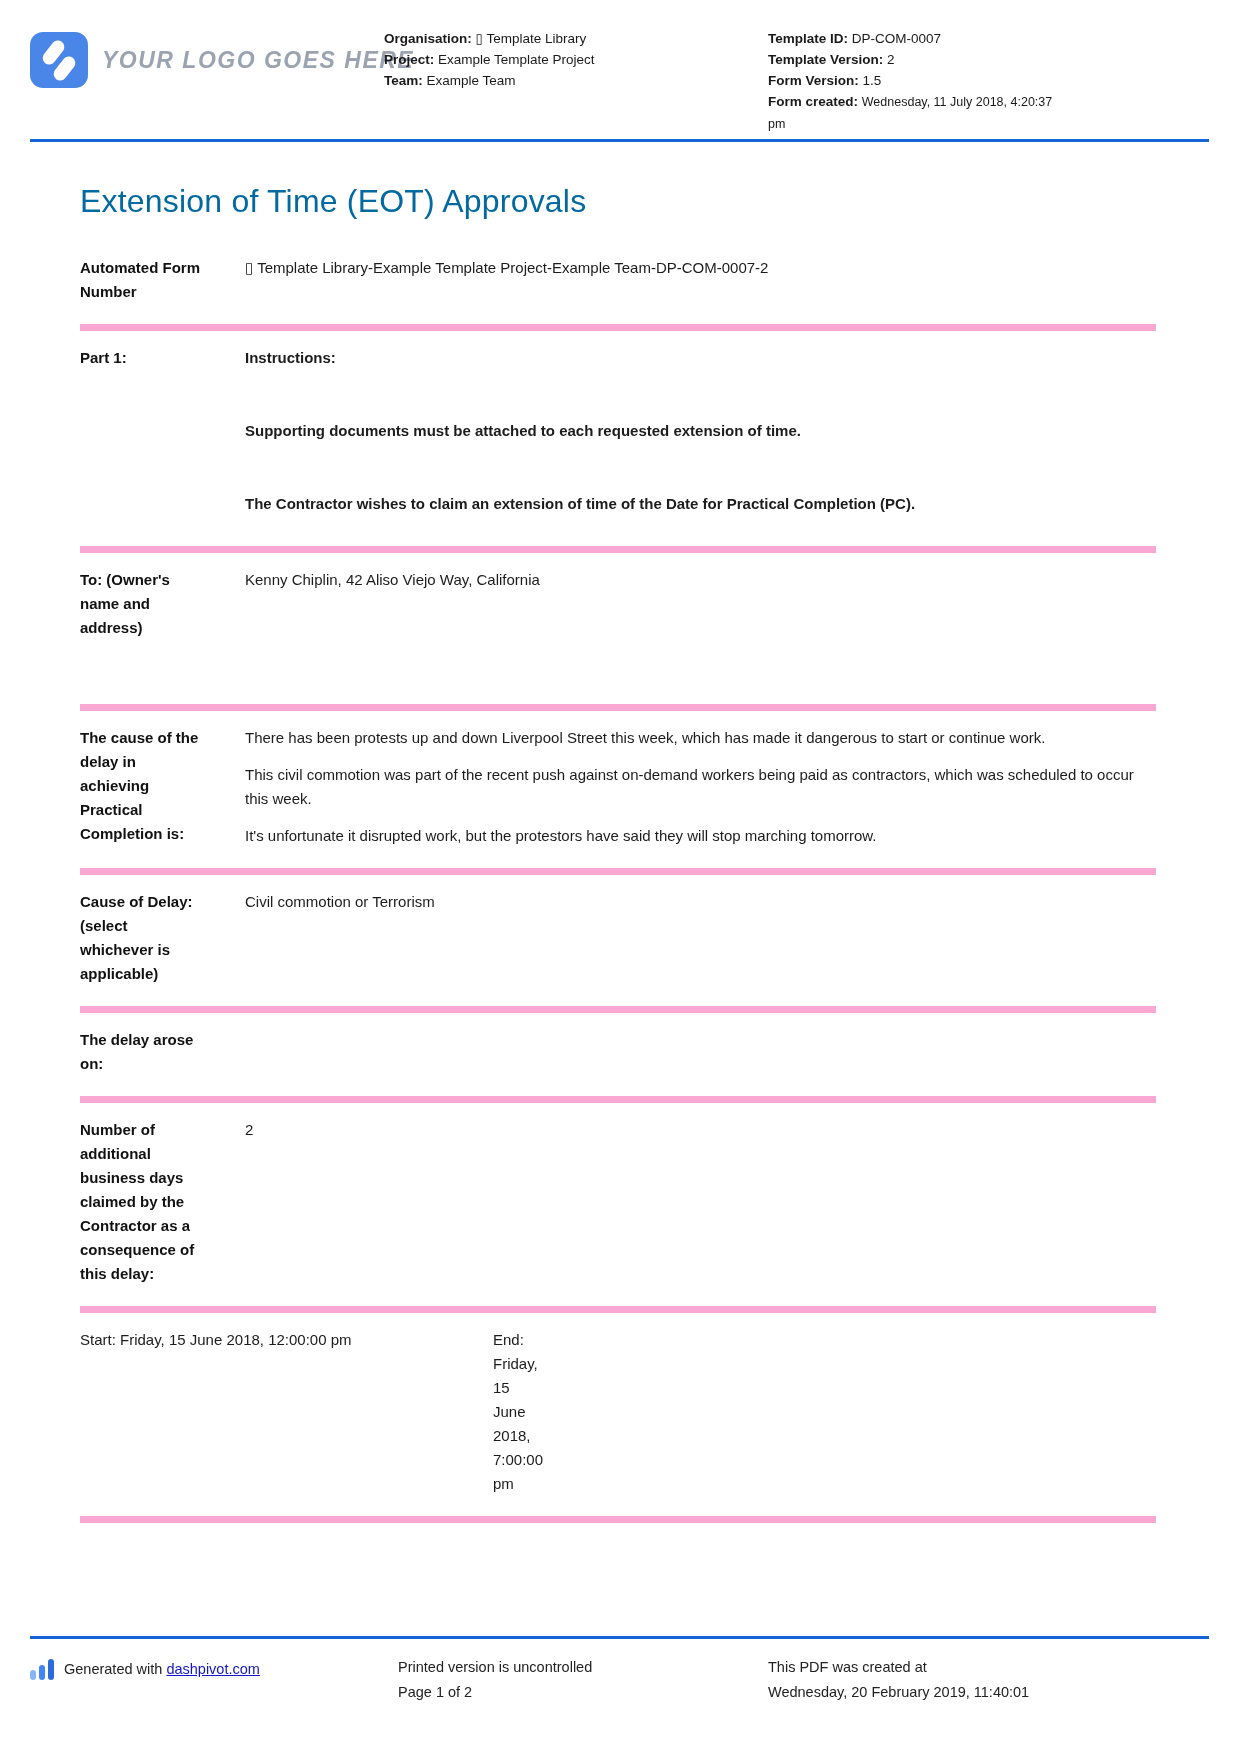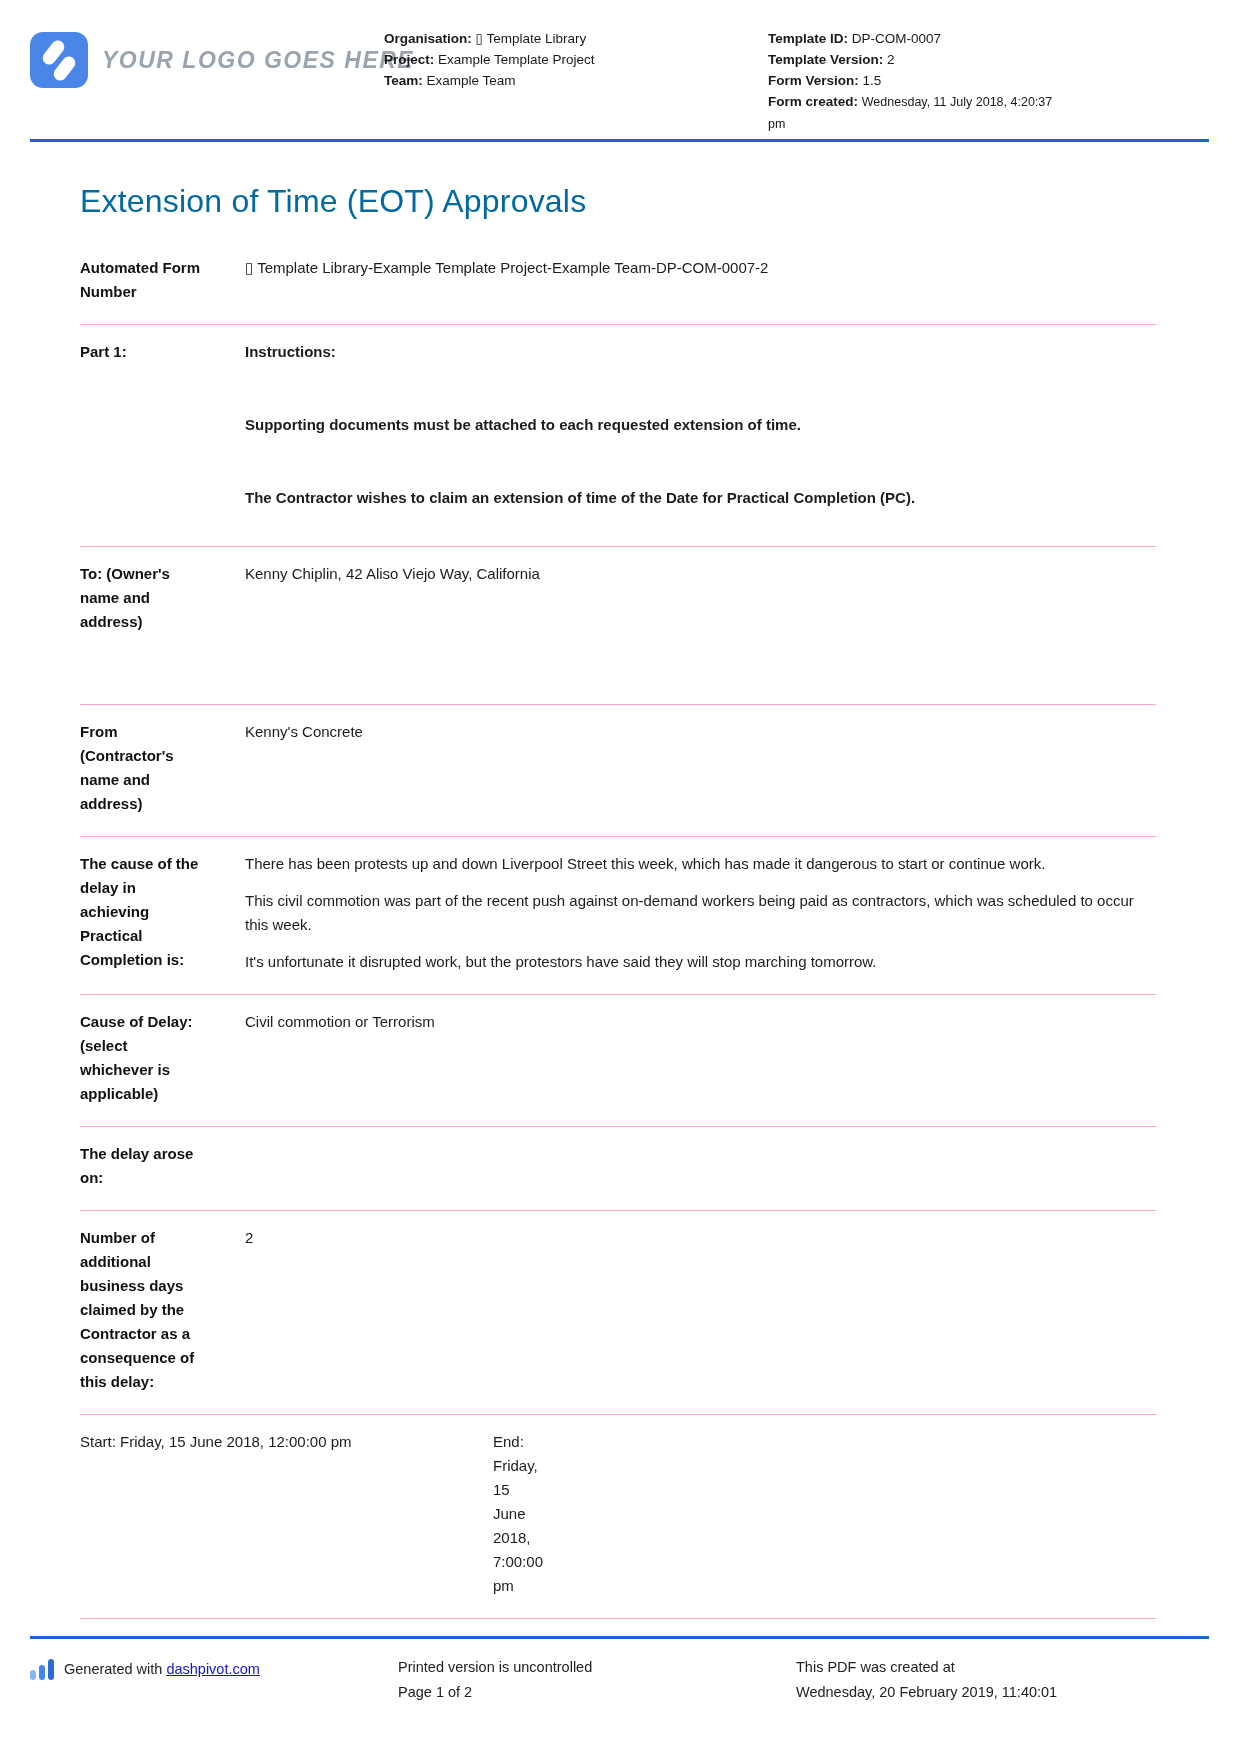--- a/index.html
+++ b/index.html
@@ -37,21 +37,21 @@
   .rule-blue { position:absolute; left:30px; width:1179px; height:3px; background:#1565d8; }
   .rule-blue.top { top:139px; }
   .rule-blue.bottom { top:1636px; }
 
   
   .main { position:absolute; left:80px; top:183px; width:1076px; }
   .title { font-size:32px; font-weight:400; color:#0369a1; letter-spacing:0.2px; margin-bottom:24px; }
 
   .row {
     display:grid; grid-template-columns:165px 1fr;
-    border-bottom:1px solid #f9a8d4;
+    border-bottom:7px solid #f9a8d4;
     padding:15px 0 20px 0;
   }
   .row .label {
     font-weight:bold; font-size:15px; line-height:24px; color:#111111;
     padding-right:42px;
   }
   .row .value { font-size:15px; line-height:24px; color:#1c1c1c; }
   .row .value p { margin:0 0 0 0; }
   .row .value p + p { margin-top:13px; }
 
@@ -68,21 +68,21 @@
   
   .footer { position:absolute; top:1655px; left:0; width:1239px; font-size:14.5px; line-height:25px; color:#222222; }
   .f-left { position:absolute; left:30px; top:2px; display:flex; align-items:center; }
   .bars-icon { display:flex; align-items:flex-end; height:21px; margin-right:10px; }
   .bars-icon i { display:block; width:6px; border-radius:3px; margin-right:3px; }
   .bars-icon i.b1 { height:10px; background:#8ab4f8; }
   .bars-icon i.b2 { height:15px; background:#4285f4; }
   .bars-icon i.b3 { height:21px; background:#2b6bd8; margin-right:0; }
   .f-left a { color:#1414c8; text-decoration:underline; }
   .f-mid   { position:absolute; left:398px; top:0; width:330px; }
-  .f-right { position:absolute; left:796px; top:0; width:400px; }
+  .f-right { position:absolute; left:768px; top:0; width:400px; }
 </style>
 </head>
 <body>
 
 <div class="page">
 
   <div class="logo">
     <div class="logo-mark">
       <span class="pill p1"></span>
         <span class="pill p2"></span>
@@ -141,24 +141,20 @@
         <div class="bold-para">Supporting documents must be attached to each requested extension of time.</div>
         <div class="bold-para">The Contractor wishes to claim an extension of time of the Date for Practical Completion (PC).</div>
       </div>
     </div>
 
     <div class="row r-to">
       <div class="label">To: (Owner's name and address)</div>
       <div class="value">Kenny Chiplin, 42 Aliso Viejo Way, California</div>
     </div>
 
-    <div class="row r-from">
-      <div class="label">From (Contractor's name and address)</div>
-      <div class="value">Kenny's Concrete</div>
-    </div>
 
     <div class="row">
       <div class="label">The cause of the delay in achieving Practical Completion is:</div>
       <div class="value">
         <p>There has been protests up and down Liverpool Street this week, which has made it dangerous to start or continue work.</p>
         <p>This civil commotion was part of the recent push against on-demand workers being paid as contractors, which was scheduled to occur this week.</p>
         <p>It's unfortunate it disrupted work, but the protestors have said they will stop marching tomorrow.</p>
       </div>
     </div>
 

